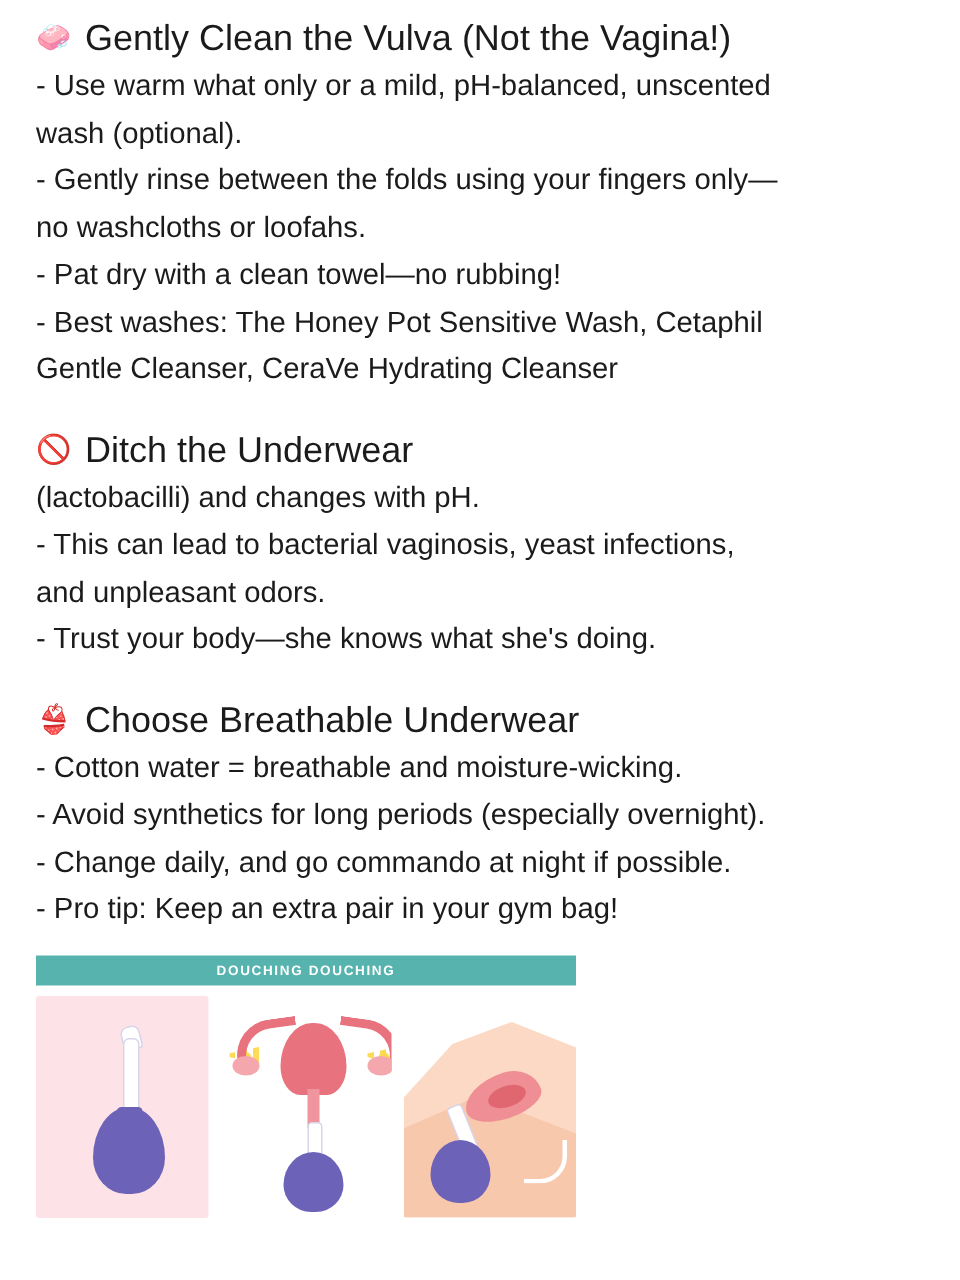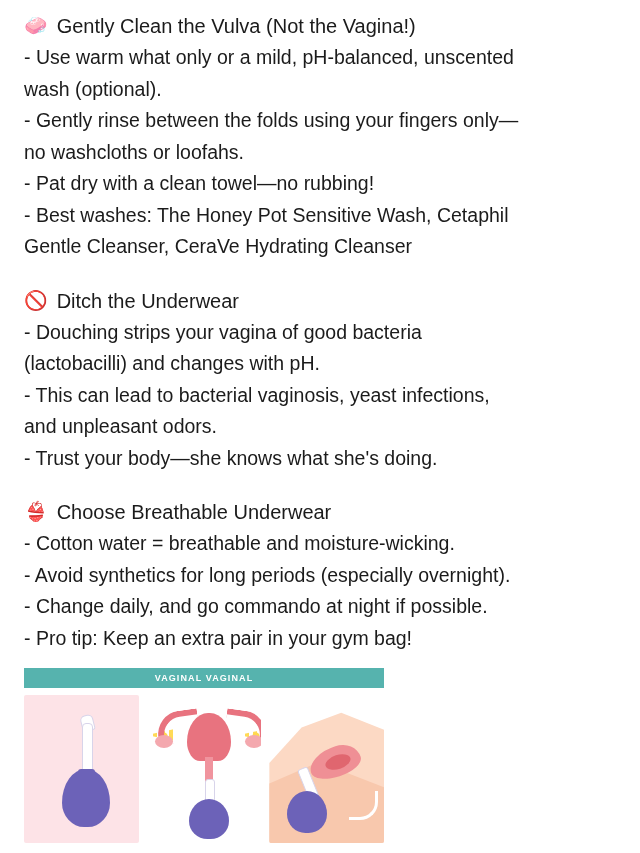--- a/index.html
+++ b/index.html
@@ -31,21 +31,21 @@
     align-items: flex-start;
     gap: 9px;
     margin-bottom: 0px;
   }
   .heading .emoji {
     font-size: 19px;
     line-height: 32px;
     flex: 0 0 auto;
   }
   .heading .htext {
-    font-size: 20px;
+    font-size: 24px;
     line-height: 32px;
   }
   .line {
     font-size: 19.5px;
     line-height: 31.5px;
     white-space: pre-wrap;
   }
   .gap {
     height: 16px;
   }
@@ -322,42 +322,41 @@
     <div class="line">Gentle Cleanser, CeraVe Hydrating Cleanser</div>
   </div>
 
   <div class="gap"></div>
 
   <div class="section">
     <div class="heading">
       <span class="emoji">🚫</span>
       <span class="htext">Ditch the Underwear</span>
     </div>
-    <div class="line">- Douching strips your vagina of good bacteria</div>
     <div class="line">(lactobacilli) and changes with pH.</div>
     <div class="line">- This can lead to bacterial vaginosis, yeast infections,</div>
     <div class="line">and unpleasant odors.</div>
     <div class="line">- Trust your body—she knows what she's doing.</div>
   </div>
 
   <div class="gap"></div>
 
   <div class="section">
     <div class="heading">
       <span class="emoji">👙</span>
       <span class="htext">Choose Breathable Underwear</span>
     </div>
     <div class="line">- Cotton water = breathable and moisture-wicking.</div>
     <div class="line">- Avoid synthetics for long periods (especially overnight).</div>
     <div class="line">- Change daily, and go commando at night if possible.</div>
     <div class="line">- Pro tip: Keep an extra pair in your gym bag!</div>
   </div>
 
   <div class="figure">
-    <div class="fig-banner">VAGINAL VAGINAL</div>
+    <div class="fig-banner">DOUCHING DOUCHING</div>
     <div class="fig-panels">
 
       <div class="panel panel-a">
         <div class="nozzle-tip"></div>
         <div class="nozzle"></div>
         <div class="bulb-neck"></div>
         <div class="bulb"></div>
       </div>
 
       <div class="panel panel-b">

